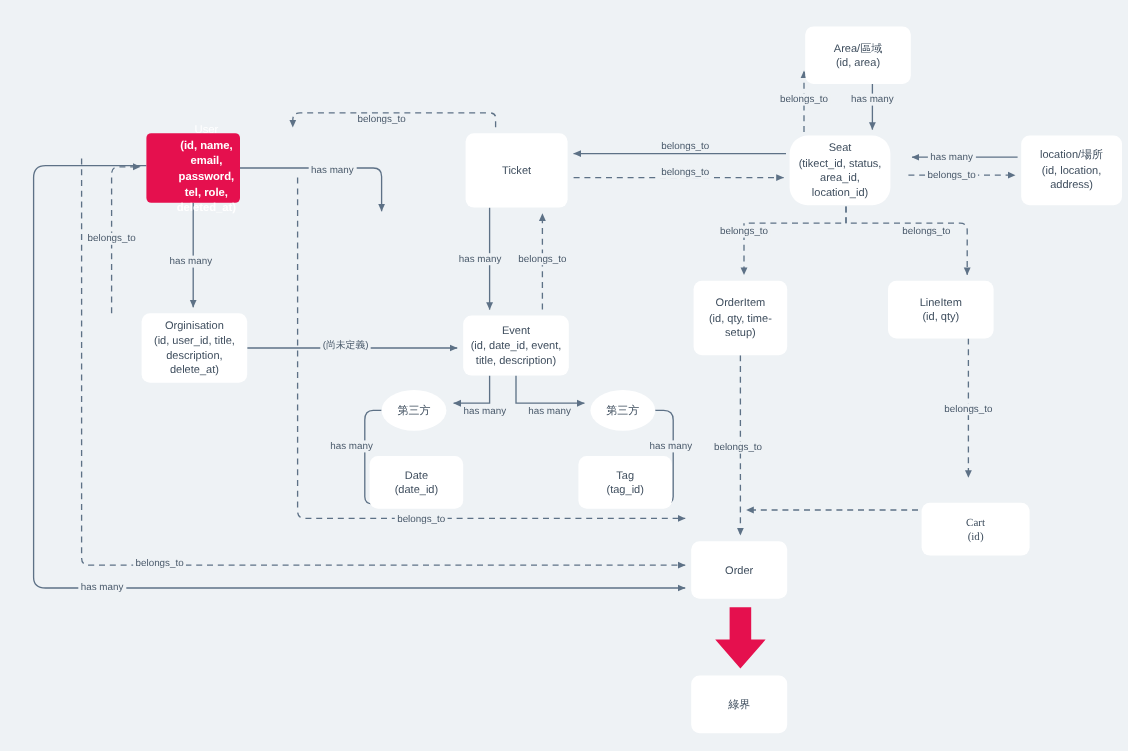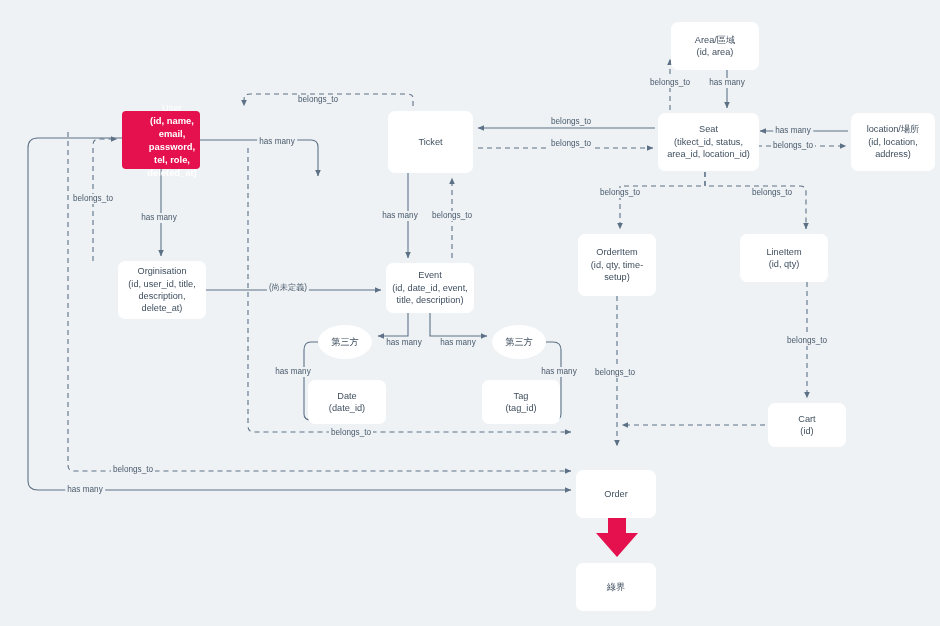--- a/index.html
+++ b/index.html
@@ -135,21 +135,21 @@
         <div>
           <span class="ttl">User</span>
           <span class="attrs">(id, name, email, password, tel, role, deleted_at)</span>
         </div>
       </div>
       <div class="node" style="left: 388px; top: 111px; width: 85px; height: 62px;">
         <div>
           <span class="ttl">Ticket</span>
         </div>
       </div>
-      <div class="node" style="left: 658px; top: 113px; width: 101px; height: 58px;">
+      <div class="node" style="left: 658px; top: 113px; width: 84px; height: 58px; border-radius: 15px;">
         <div>
           <span class="ttl">Seat</span>
           <span class="attrs">(tikect_id, status, area_id, location_id)</span>
         </div>
       </div>
       <div class="node" style="left: 851px; top: 113px; width: 84px; height: 58px;">
         <div>
           <span class="ttl">location/場所</span>
           <span class="attrs">(id, location, address)</span>
         </div>
@@ -193,27 +193,27 @@
           <span class="ttl">Date</span>
           <span class="attrs">(date_id)</span>
         </div>
       </div>
       <div class="node" style="left: 482px; top: 380px; width: 78px; height: 44px;">
         <div>
           <span class="ttl">Tag</span>
           <span class="attrs">(tag_id)</span>
         </div>
       </div>
-      <div class="node" style="left: 768px; top: 403px; width: 78px; height: 44px;">
+      <div class="node" style="left: 768px; top: 419px; width: 90px; height: 44px; font-family: Liberation Serif, serif;">
         <div>
           <span class="ttl">Cart</span>
           <span class="attrs">(id)</span>
         </div>
       </div>
-      <div class="node" style="left: 576px; top: 470px; width: 80px; height: 48px;">
+      <div class="node" style="left: 576px; top: 451px; width: 80px; height: 48px;">
         <div>
           <span class="ttl">Order</span>
         </div>
       </div>
       <div class="node" style="left: 576px; top: 563px; width: 80px; height: 48px;">
         <div>
           <span class="ttl">綠界</span>
         </div>
       </div>
     </div>

